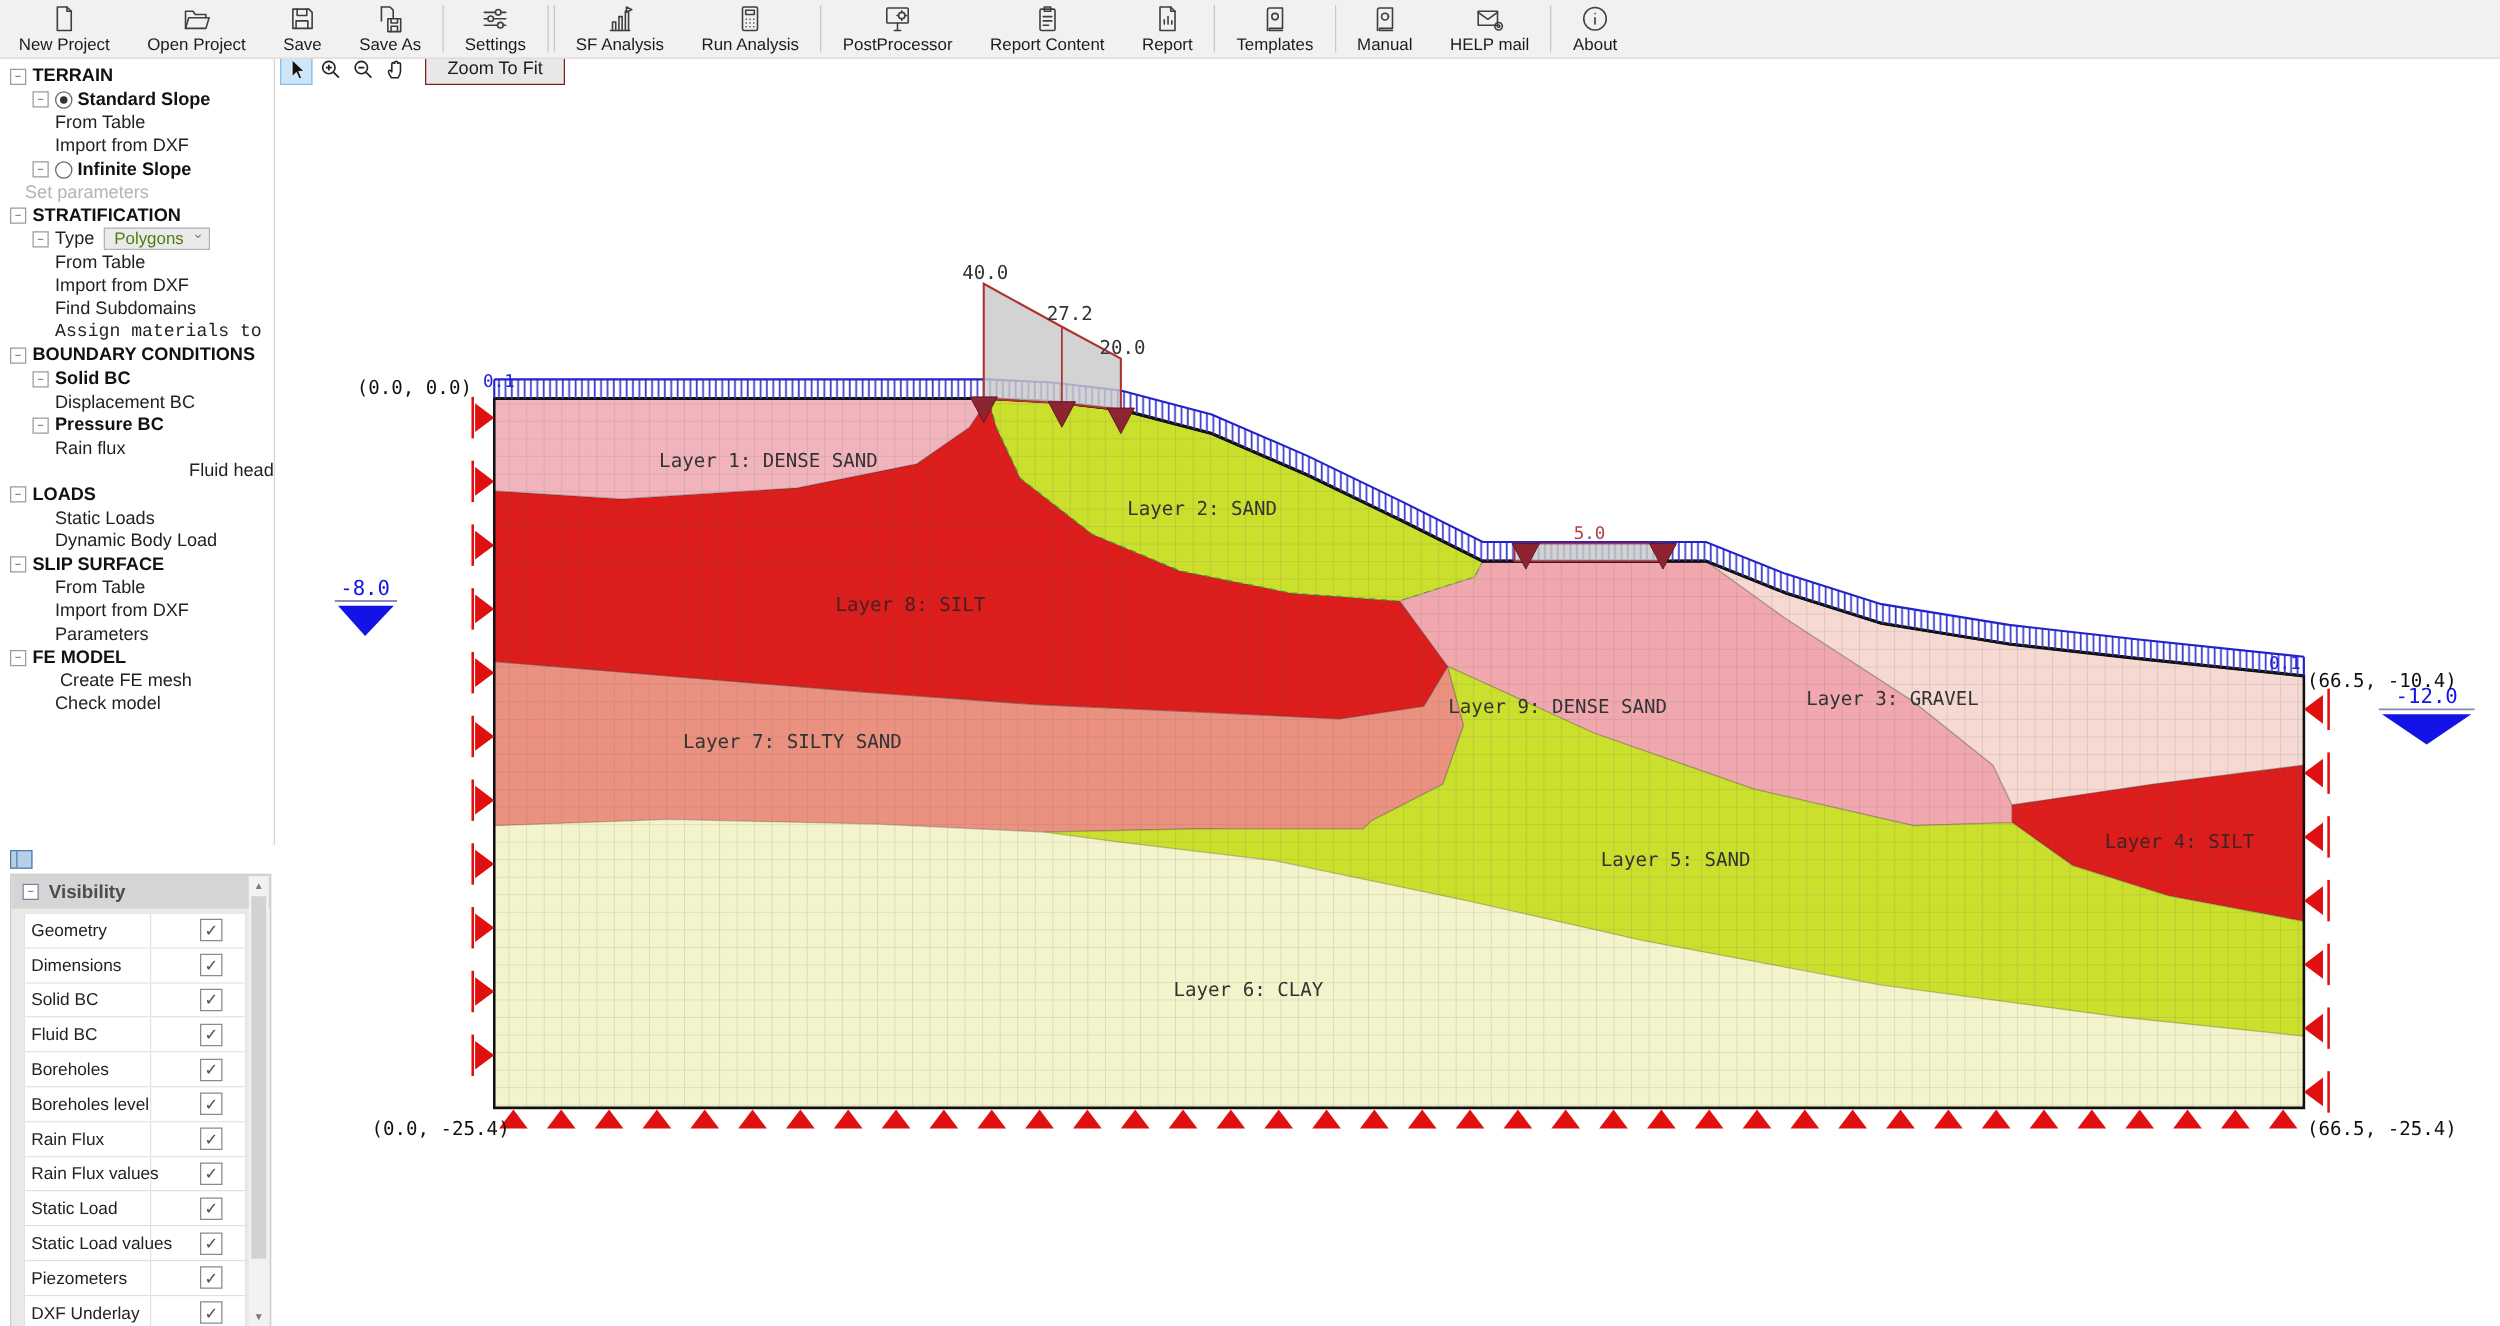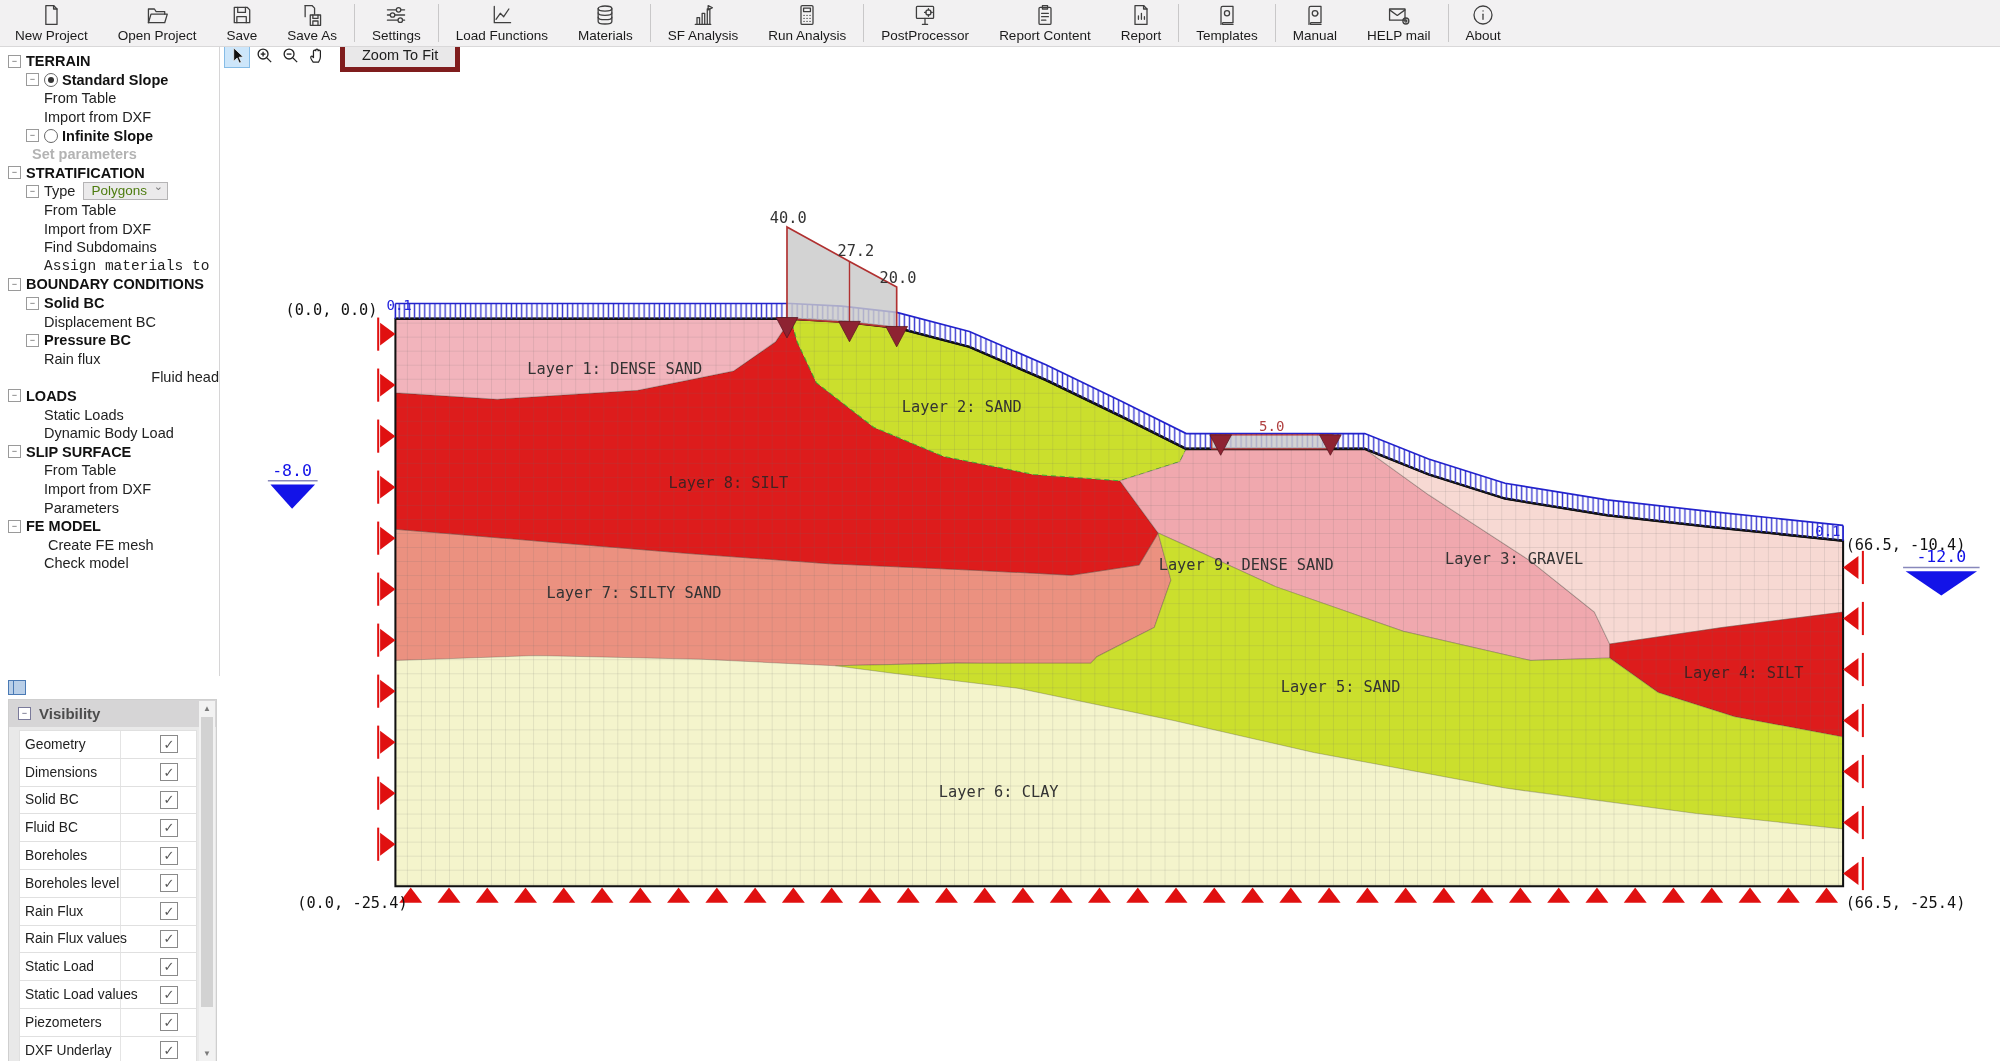--- a/index.html
+++ b/index.html
@@ -62,21 +62,21 @@
   .vis-scroll .arr{position:absolute;left:0;width:16px;height:15px;color:#7a7a7a;font-size:8px;
                    display:flex;align-items:center;justify-content:center;}
   .vis-scroll .thumb{position:absolute;left:2px;top:16px;width:12px;height:290px;background:#d2d2d2;}
 
   
   .mini-toolbar{position:absolute;left:224px;top:42px;height:26px;display:flex;align-items:center;z-index:25;}
   .mt-btn{width:24px;height:24px;display:flex;align-items:center;justify-content:center;margin-right:2px;}
   .mt-btn.active{background:#cde6fa;border:1px solid #86bce6;}
   .mt-btn svg{width:19px;height:19px;}
   .zoomfit-btn{margin-left:10px;background:#e9e8e9;color:#1d1d1d;font-size:14.5px;
-               padding:3px 17px 4px;border:5px solid #7f1d1d;cursor:default;white-space:nowrap;}
+               padding:3px 17px 4px;border:1px solid #7f1d1d;cursor:default;white-space:nowrap;}
 
   svg text{font-family:"DejaVu Sans Mono","Liberation Mono",monospace;}
 </style>
 </head>
 <body>
 
 <div class="app">
 
   <svg class="canvas-svg" viewBox="0 0 1568 832" preserveAspectRatio="none">
     <defs>
@@ -283,37 +283,20 @@
             <svg viewBox="0 0 28 28">
               <path d="M4 8h20M4 14h20M4 20h20"></path>
               <circle cx="17" cy="8" r="2.6" fill="#f2f1f2"></circle>
               <circle cx="10" cy="14" r="2.6" fill="#f2f1f2"></circle>
               <circle cx="19" cy="20" r="2.6" fill="#f2f1f2"></circle>
             </svg>
             <span class="tb-label">Settings</span>
           </div>
         </div>
         <div class="tb-sep"></div>
-        <div class="tb-group">
-          <div class="tb-btn">
-            <svg viewBox="0 0 28 28">
-              <path d="M5 4v19h19"></path>
-              <path d="M7 19l5-7 4 4 6-9"></path>
-            </svg>
-            <span class="tb-label">Load Functions</span>
-          </div>
-          <div class="tb-btn">
-            <svg viewBox="0 0 28 28">
-              <ellipse cx="14" cy="6.5" rx="8" ry="3"></ellipse>
-              <path d="M6 6.5v15c0 1.7 3.6 3 8 3s8-1.3 8-3v-15"></path>
-              <path d="M6 11.5c0 1.7 3.6 3 8 3s8-1.3 8-3M6 16.5c0 1.7 3.6 3 8 3s8-1.3 8-3"></path>
-            </svg>
-            <span class="tb-label">Materials</span>
-          </div>
-        </div>
         <div class="tb-sep"></div>
         <div class="tb-group">
           <div class="tb-btn">
             <svg viewBox="0 0 28 28">
               <path d="M5 25h18"></path>
               <path d="M7 25v-8h3v8M13 25V12h3v13M19 25V7h3v18"></path>
               <path d="M20 3l5 2.5-5 2.5z"></path>
             </svg>
             <span class="tb-label">SF Analysis</span>
           </div>
@@ -415,21 +398,21 @@
           <span class="lbl">From Table</span>
         </div>
         <div class="tree-row" style="padding-left: 44px;">
           <span class="lbl">Import from DXF</span>
         </div>
         <div class="tree-row bold" style="padding-left: 26px;">
           <span class="tw-box">−</span>
           <span class="tw-radio"></span>
           <span class="lbl">Infinite Slope</span>
         </div>
-        <div class="tree-row disabled" style="padding-left: 32px; font-weight: bold;">
+        <div class="tree-row disabled" style="padding-left: 20px;">
           <span class="lbl">Set parameters</span>
         </div>
         <div class="tree-row bold" style="padding-left: 8px;">
           <span class="tw-box">−</span>
           <span class="lbl">STRATIFICATION</span>
         </div>
         <div class="tree-row" style="padding-left: 26px;">
           <span class="tw-box">−</span>
           <span class="lbl">Type</span>
           <span class="tree-dd">Polygons</span>

